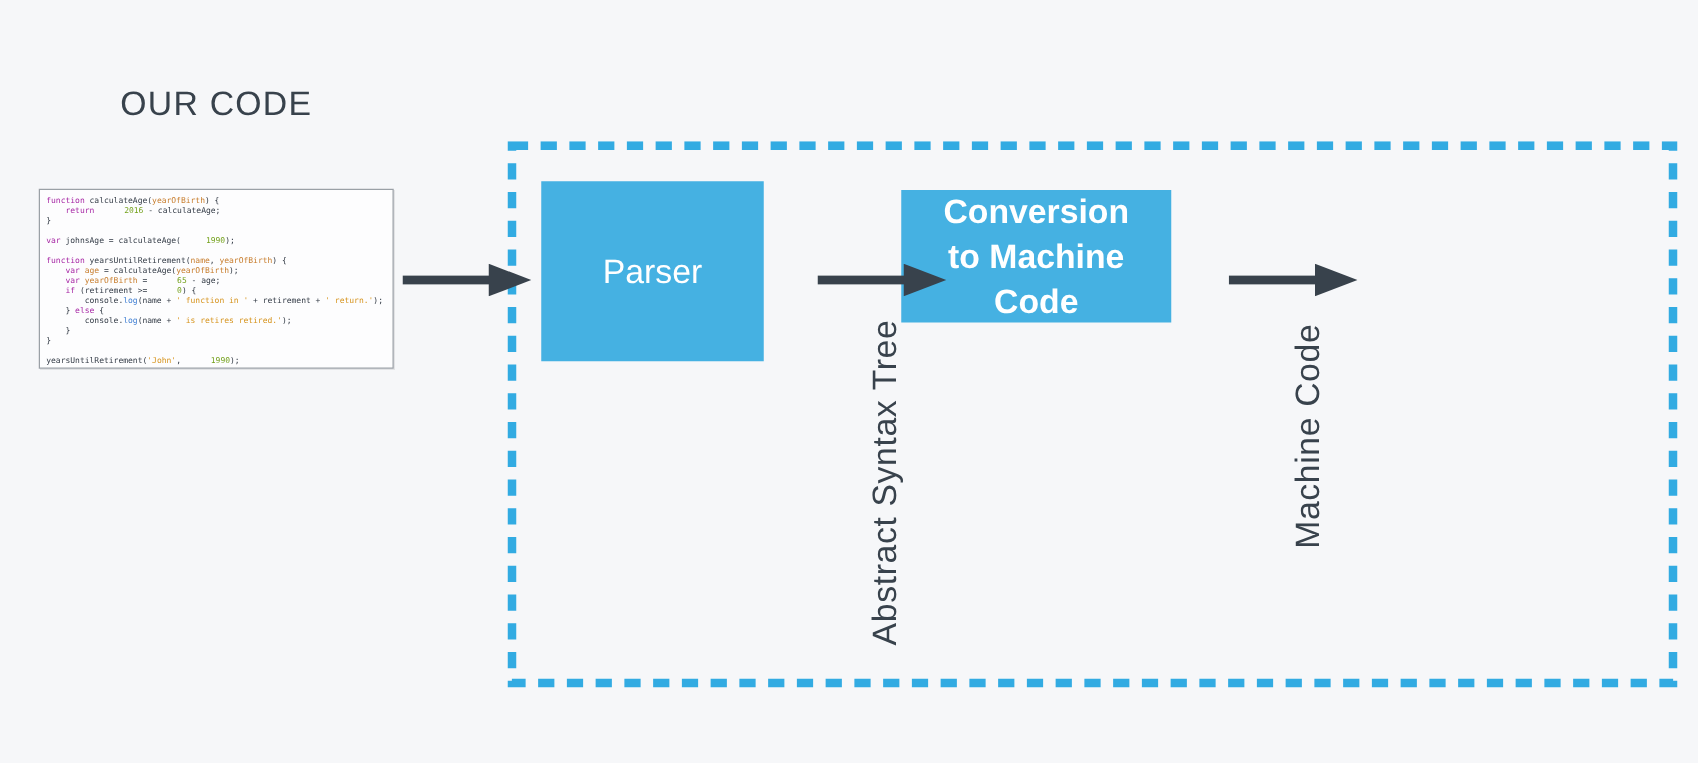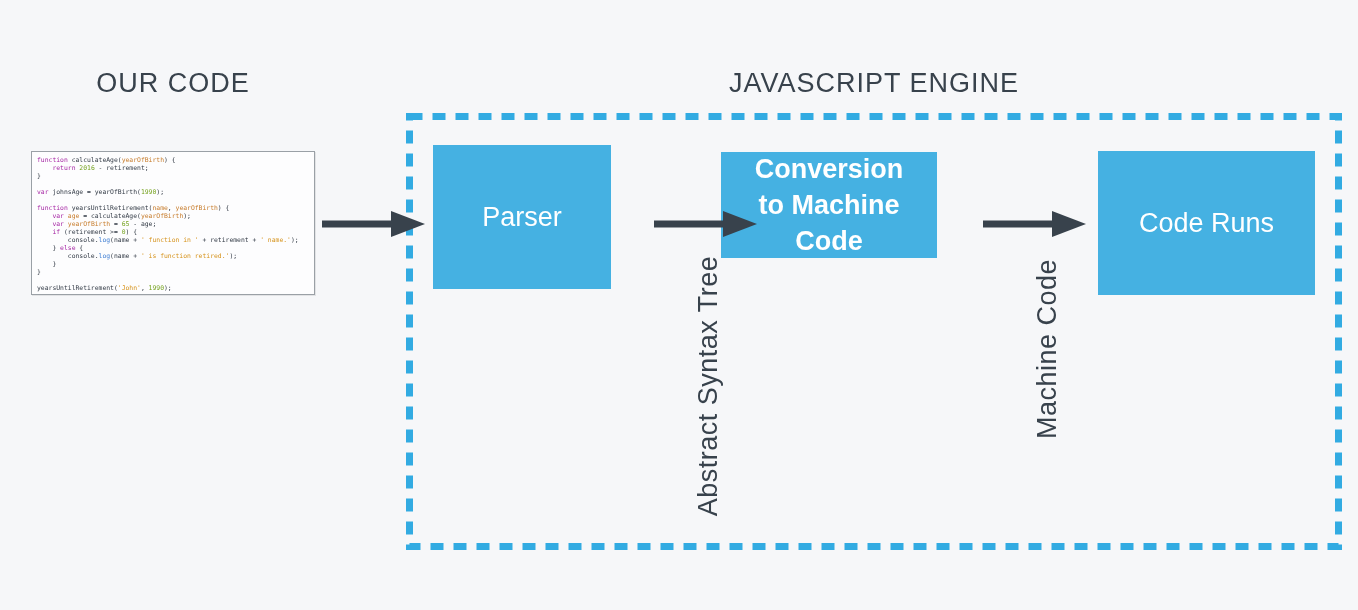--- a/index.html
+++ b/index.html
@@ -31,21 +31,21 @@
     overflow:hidden;
   }
   .code-panel pre{
     font-family:"DejaVu Sans Mono", monospace;
     font-size:6.4px;line-height:8px;
     padding:4px 5px;white-space:pre;color:var(--plain);
   }
   .tk-k{color:var(--kw);}
   .tk-pl{color:var(--plain);}
   .tk-pa{color:var(--param);}
-  .tk-nu{color:var(--num);}
+  .tk-nu{color:var(--num);margin-left:20px;}
   .tk-st{color:var(--str);}
   .tk-fn{color:var(--meth);}
 
   .engine-boundary{position:absolute;left:406px;top:113px;width:936px;height:437px;}
 
   .flow-box{
     position:absolute;background:var(--blue);
     color:#ffffff;font-size:27px;line-height:36px;text-align:center;
     display:flex;align-items:center;justify-content:center;
     padding:0 18px;
@@ -65,55 +65,51 @@
   }
   .label-ast{left:708px;top:386px;}
   .label-mc{left:1047px;top:349px;}
 </style>
 </head>
 <body>
 
 <div class="stage">
 
   <div class="section-title title-left">OUR CODE</div>
-  <div class="section-title title-right">JAVASCRIPT ENGINE</div>
 
   <div class="code-panel">
     <pre id="code-pre"><span class="tk-k">function</span><span class="tk-pl"> calculateAge(</span><span class="tk-pa">yearOfBirth</span><span class="tk-pl">) {</span>
-<span class="tk-pl">    </span><span class="tk-k">return</span><span class="tk-pl"> </span><span class="tk-nu">2016</span><span class="tk-pl"> - retirement;</span>
+<span class="tk-pl">    </span><span class="tk-k">return</span><span class="tk-pl"> </span><span class="tk-nu">2016</span><span class="tk-pl"> - calculateAge;</span>
 <span class="tk-pl">}</span>
 
-<span class="tk-k">var</span><span class="tk-pl"> johnsAge = yearOfBirth(</span><span class="tk-nu">1990</span><span class="tk-pl">);</span>
+<span class="tk-k">var</span><span class="tk-pl"> johnsAge = calculateAge(</span><span class="tk-nu">1990</span><span class="tk-pl">);</span>
 
 <span class="tk-k">function</span><span class="tk-pl"> yearsUntilRetirement(</span><span class="tk-pa">name</span><span class="tk-pl">, </span><span class="tk-pa">yearOfBirth</span><span class="tk-pl">) {</span>
 <span class="tk-pl">    </span><span class="tk-k">var</span><span class="tk-pl"> </span><span class="tk-pa">age</span><span class="tk-pl"> = calculateAge(</span><span class="tk-pa">yearOfBirth</span><span class="tk-pl">);</span>
 <span class="tk-pl">    </span><span class="tk-k">var</span><span class="tk-pl"> </span><span class="tk-pa">yearOfBirth</span><span class="tk-pl"> = </span><span class="tk-nu">65</span><span class="tk-pl"> - age;</span>
 <span class="tk-pl">    </span><span class="tk-k">if</span><span class="tk-pl"> (retirement &gt;= </span><span class="tk-nu">0</span><span class="tk-pl">) {</span>
-<span class="tk-pl">        console.</span><span class="tk-fn">log</span><span class="tk-pl">(name + </span><span class="tk-st">' function in '</span><span class="tk-pl"> + retirement + </span><span class="tk-st">' name.'</span><span class="tk-pl">);</span>
+<span class="tk-pl">        console.</span><span class="tk-fn">log</span><span class="tk-pl">(name + </span><span class="tk-st">' function in '</span><span class="tk-pl"> + retirement + </span><span class="tk-st">' return.'</span><span class="tk-pl">);</span>
 <span class="tk-pl">    } </span><span class="tk-k">else</span><span class="tk-pl"> {</span>
-<span class="tk-pl">        console.</span><span class="tk-fn">log</span><span class="tk-pl">(name + </span><span class="tk-st">' is function retired.'</span><span class="tk-pl">);</span>
+<span class="tk-pl">        console.</span><span class="tk-fn">log</span><span class="tk-pl">(name + </span><span class="tk-st">' is retires retired.'</span><span class="tk-pl">);</span>
 <span class="tk-pl">    }</span>
 <span class="tk-pl">}</span>
 
 <span class="tk-pl">yearsUntilRetirement(</span><span class="tk-st">'John'</span><span class="tk-pl">, </span><span class="tk-nu">1990</span><span class="tk-pl">);</span>
 </pre>
   </div>
 
   <svg class="engine-boundary" width="936" height="437" viewBox="0 0 936 437">
     <rect x="3.5" y="3.5" width="929" height="430" fill="none" stroke="#32abe2" stroke-width="7" stroke-dasharray="13 10"></rect>
   </svg>
 
   <div class="flow-box box-parser">
     <span>Parser</span>
   </div>
   <div class="flow-box box-conversion">
     <span>Conversion to Machine Code</span>
-  </div>
-  <div class="flow-box box-coderuns">
-    <span>Code Runs</span>
   </div>
 
   <svg class="flow-arrow arrow-1" width="103" height="26" viewBox="0 0 103 26">
     <rect x="0" y="9.5" width="72" height="7" fill="#38424c"></rect>
     <polygon points="69,0 103,13 69,26" fill="#38424c"></polygon>
   </svg>
   <svg class="flow-arrow arrow-2" width="103" height="26" viewBox="0 0 103 26">
     <rect x="0" y="9.5" width="72" height="7" fill="#38424c"></rect>
     <polygon points="69,0 103,13 69,26" fill="#38424c"></polygon>
   </svg>

